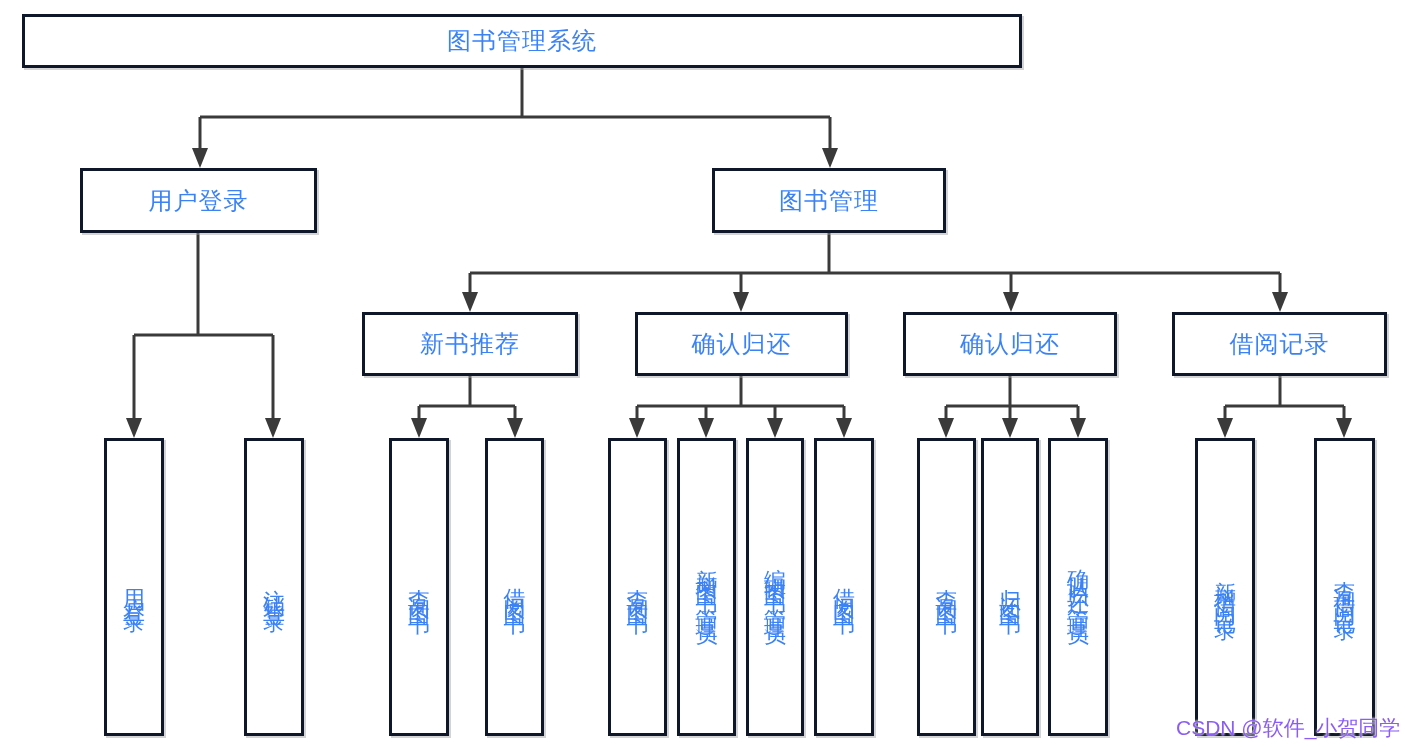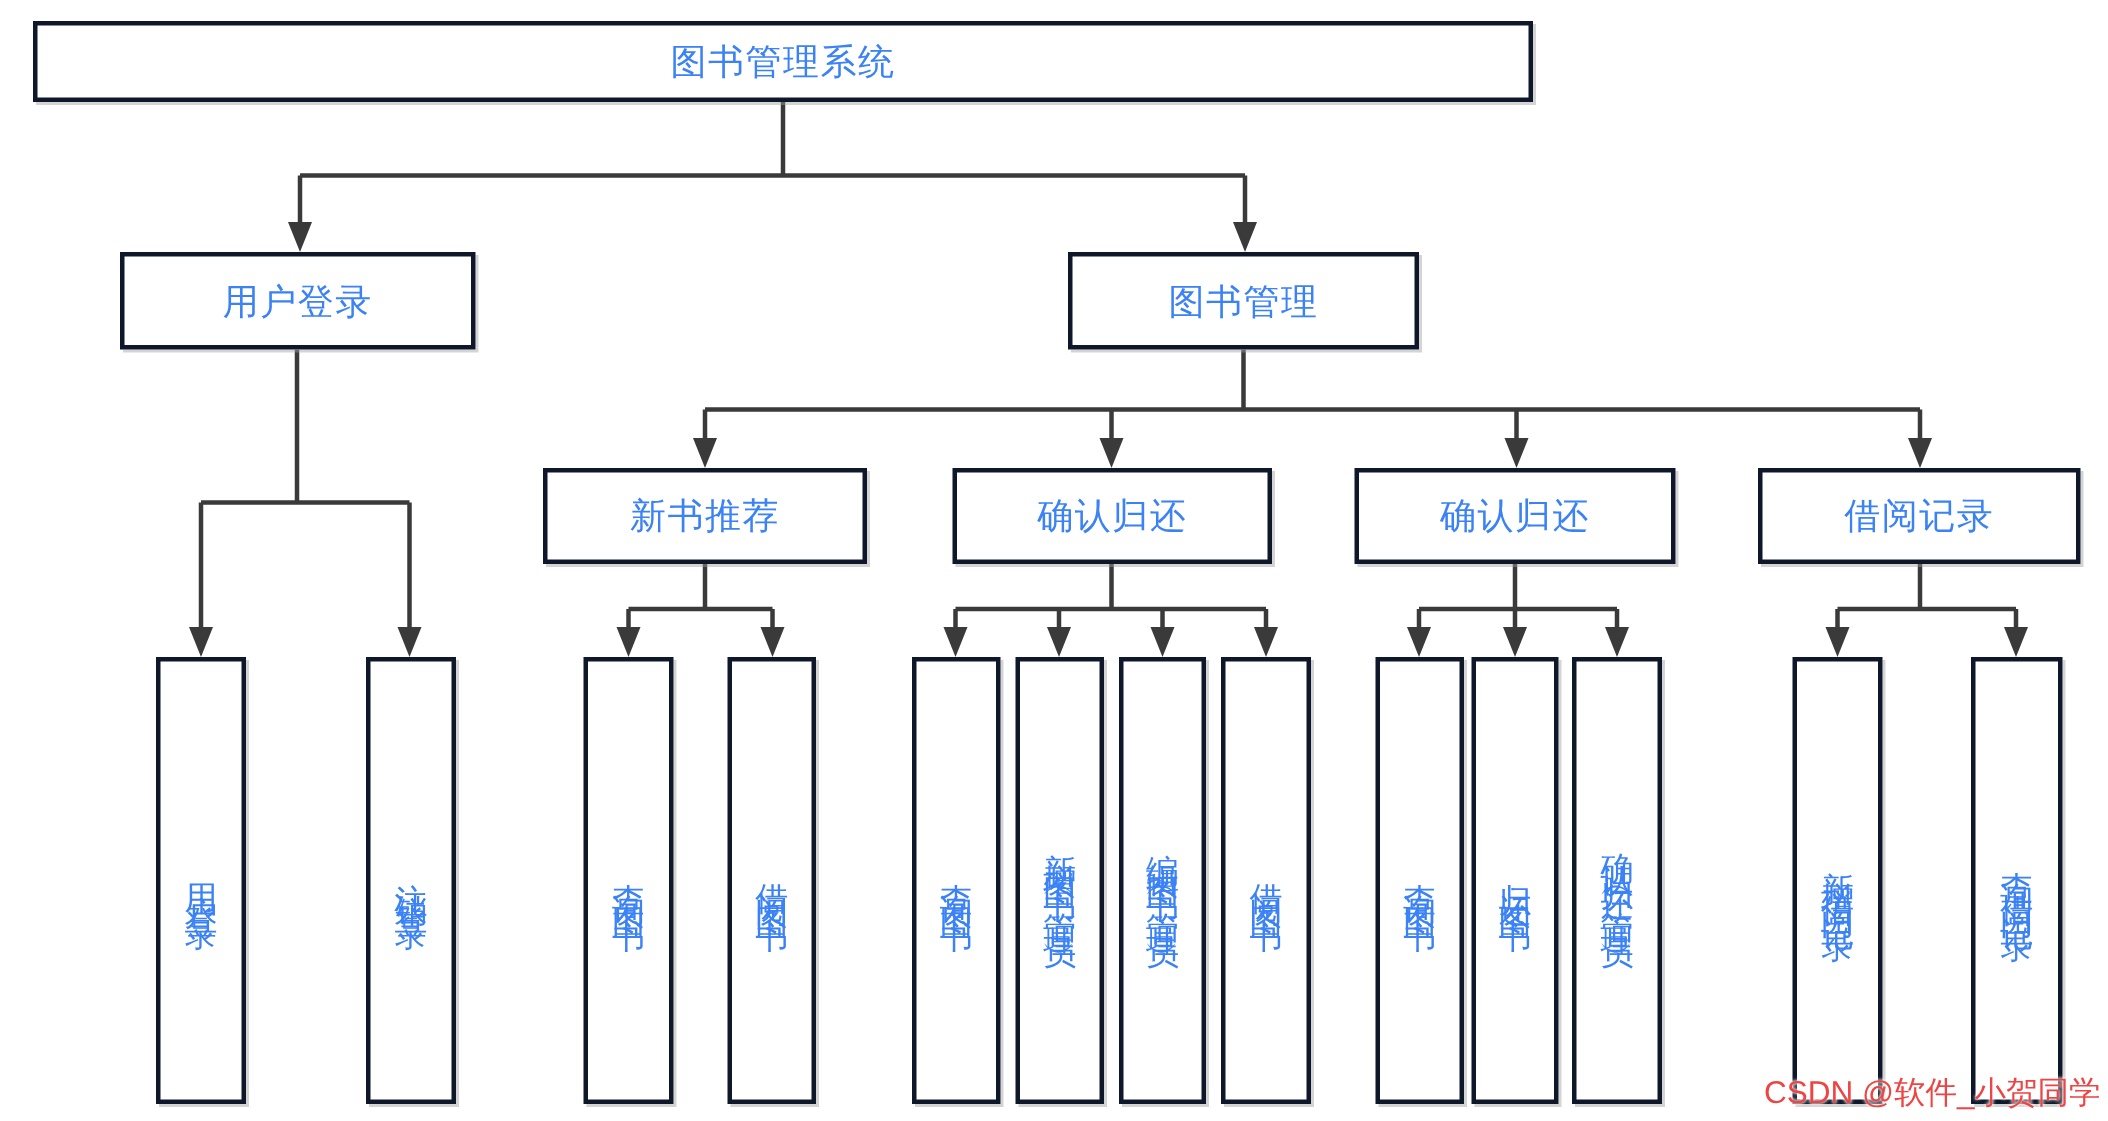--- a/index.html
+++ b/index.html
@@ -14,21 +14,21 @@
     display:flex;align-items:center;justify-content:center;
     color:#3b82f6;z-index:2;
   }
   .node.h span{font-size:24px;letter-spacing:1px;white-space:nowrap;}
   .node.v span{
     writing-mode:vertical-lr;text-orientation:mixed;
     font-size:22px;letter-spacing:8px;line-height:1;
   }
   #watermark{
     position:absolute;left:1176px;top:714px;z-index:5;
-    font-size:21px;color:#ef4444;white-space:nowrap;
+    font-size:21px;color:#8b5cf6;white-space:nowrap;
     text-shadow:0 0 2px #ffffff,0 0 3px #ffffff;
   }
 </style>
 </head>
 <body>
 
 <div id="stage">
 
   <svg id="connectors" width="1405" height="747">
       <line x1="522" y1="68" x2="522" y2="118" stroke="#3a3a3a" stroke-width="3"></line>

